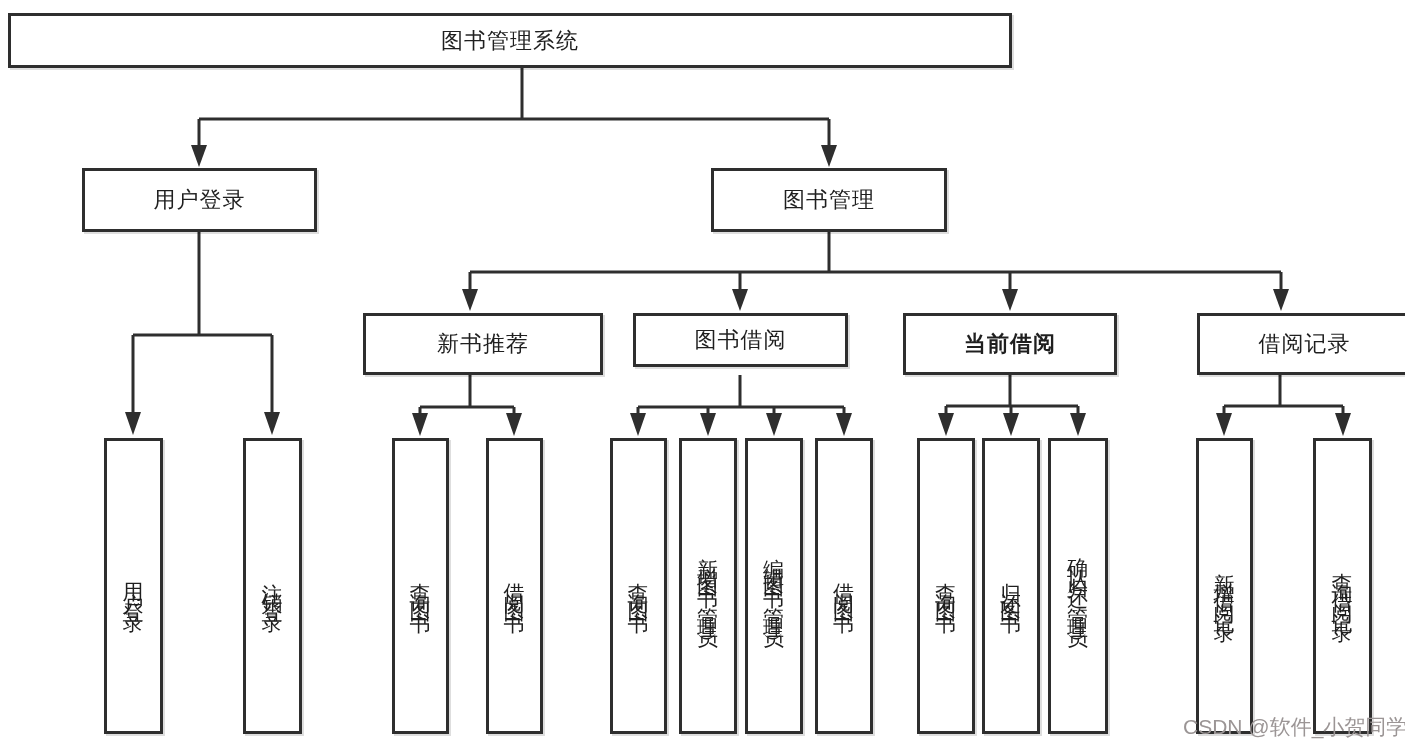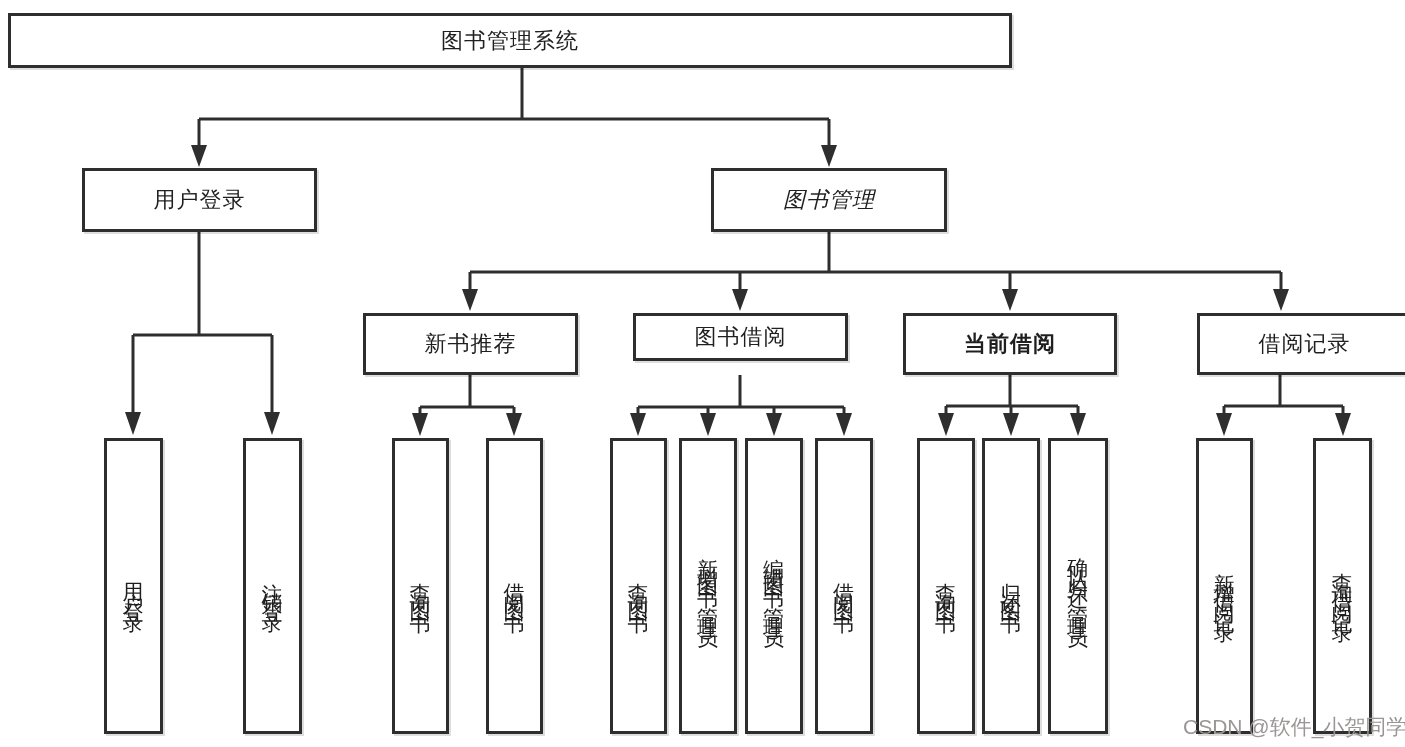--- a/index.html
+++ b/index.html
@@ -65,24 +65,24 @@
     <polygon points="1070,413 1086,413 1078,436"></polygon>
 
     <path d="M1280,375 V406 M1224,406 H1343 M1224,406 V414 M1343,406 V414"></path>
     <polygon points="1216,413 1232,413 1224,436"></polygon>
     <polygon points="1335,413 1351,413 1343,436"></polygon>
   </svg>
 
   <div class="node h" style="left:8px;top:13px;width:1004px;height:55px;">图书管理系统</div>
 
   <div class="node h" style="left:82px;top:168px;width:235px;height:64px;">用户登录</div>
-  <div class="node h" style="left:711px;top:168px;width:236px;height:64px;font-style:italic;">图书管理</div>
+  <div class="node h" style="left:711px;top:168px;width:236px;height:64px;">图书管理</div>
 
-  <div class="node h" style="left:363px;top:313px;width:215px;height:62px;">新书推荐</div>
-  <div class="node h" style="left:633px;top:313px;width:215px;height:48px;">图书借阅</div>
+  <div class="node h" style="left:363px;top:313px;width:240px;height:62px;">新书推荐</div>
+  <div class="node h" style="left:633px;top:313px;width:215px;height:54px;">图书借阅</div>
   <div class="node h" style="left:903px;top:313px;width:214px;height:62px;font-weight:bold;">当前借阅</div>
   <div class="node h" style="left:1173px;top:313px;width:215px;height:62px;margin-left:24px;">借阅记录</div>
 
   <div class="node v" style="left:104px;top:438px;width:59px;height:296px;">用户登录</div>
   <div class="node v" style="left:243px;top:438px;width:59px;height:296px;">注销登录</div>
 
   <div class="node v" style="left:392px;top:438px;width:57px;height:296px;">查询图书</div>
   <div class="node v" style="left:486px;top:438px;width:57px;height:296px;">借阅图书</div>
 
   <div class="node v" style="left:610px;top:438px;width:57px;height:296px;">查询图书</div>

